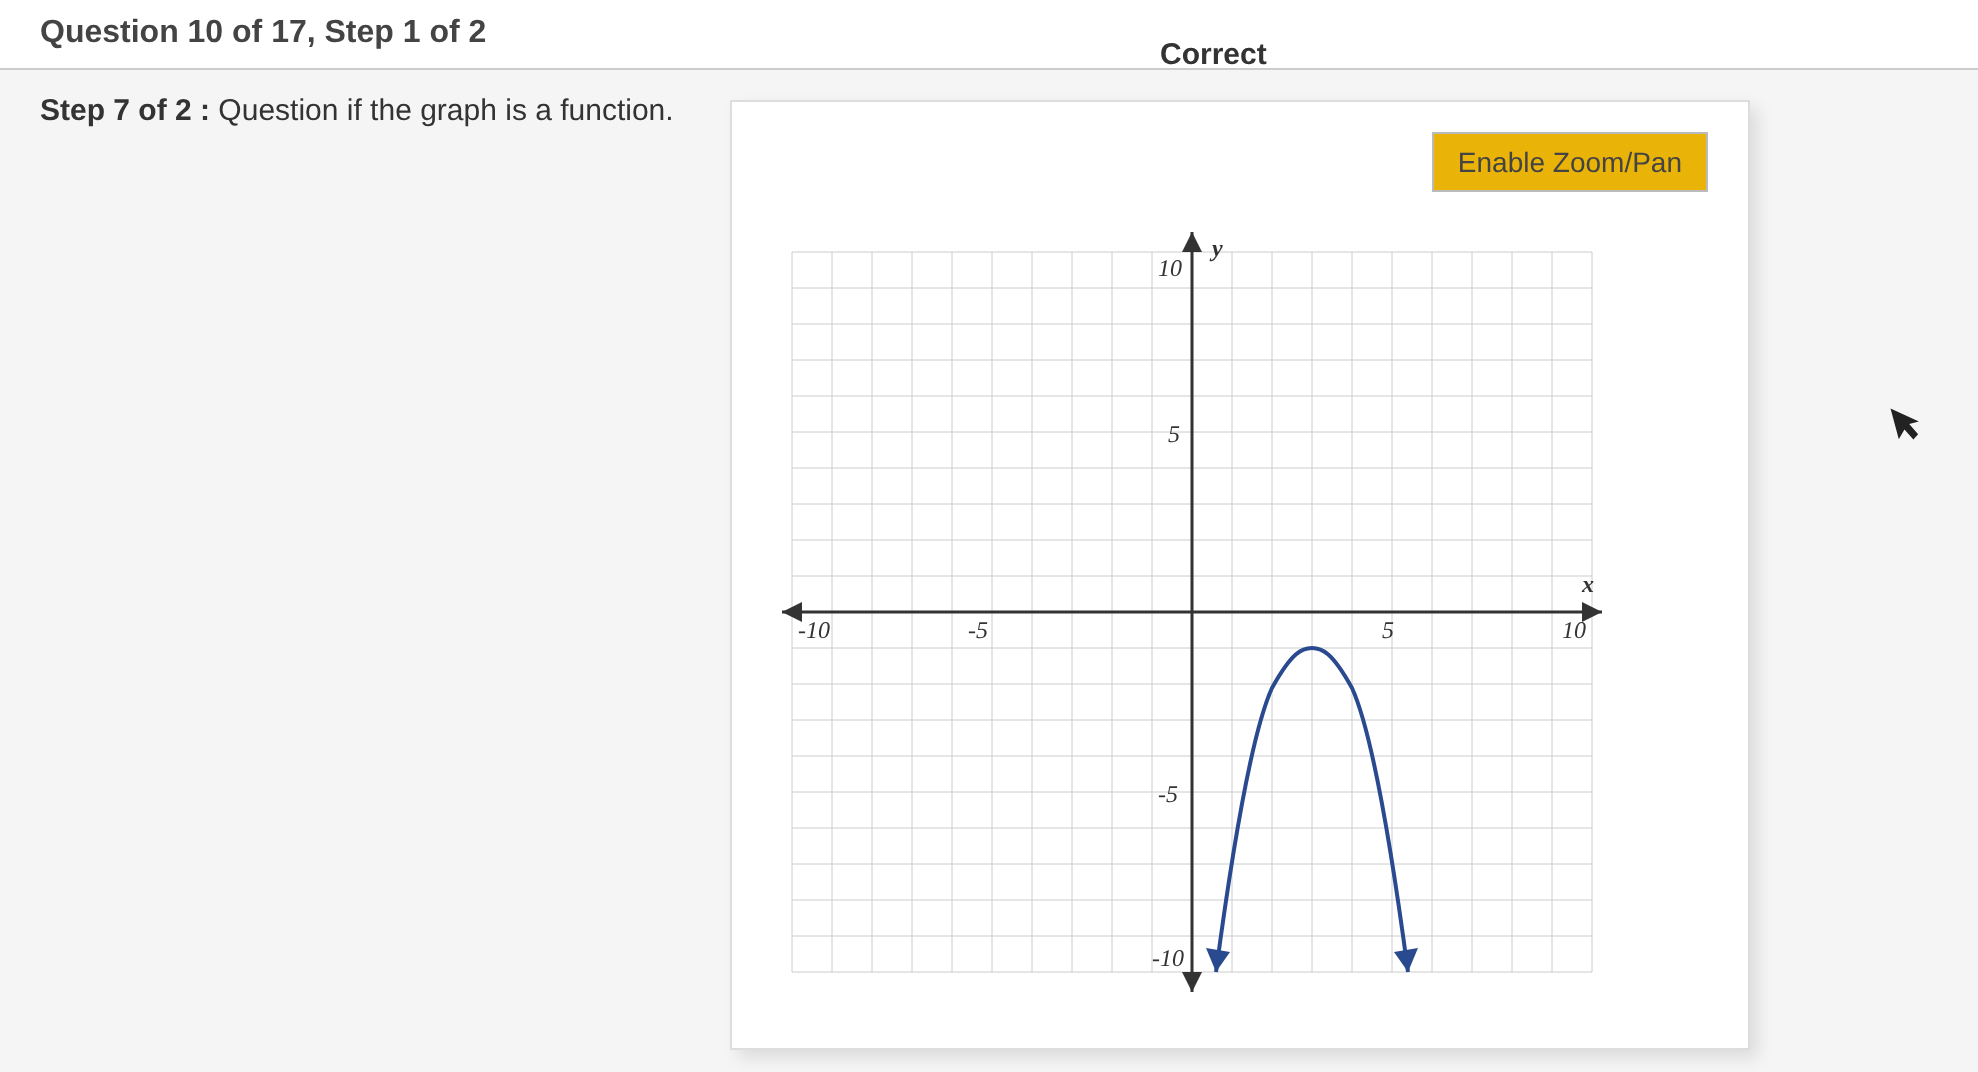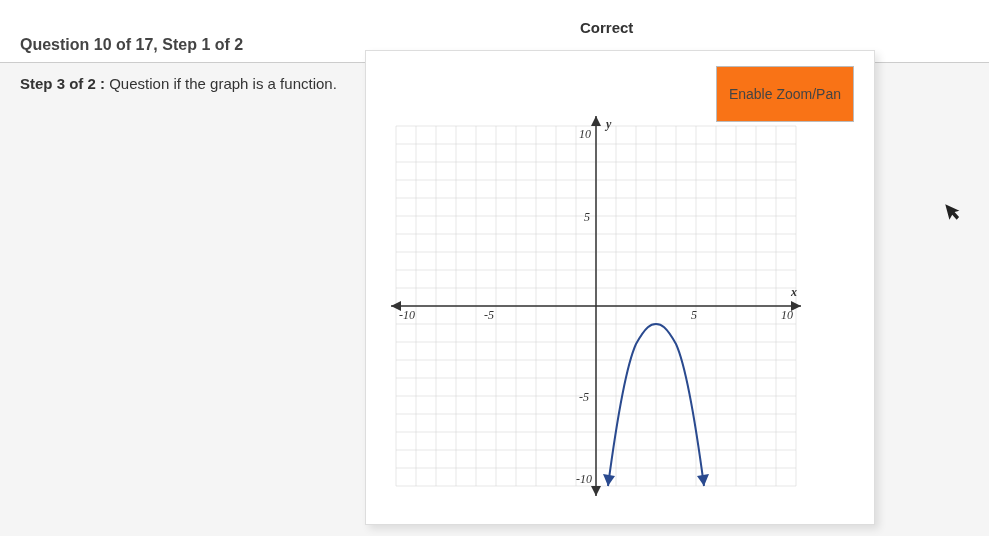--- a/index.html
+++ b/index.html
@@ -14,21 +14,20 @@
       display: flex;
       align-items: center;
       padding: 8px 20px;
       background: #fff;
       border-bottom: 1px solid #ccc;
     }
     .question-title {
       font-weight: bold;
       font-size: 16px;
       color: #444;
-      margin-top: 28px;
     }
     .correct-label {
       position: absolute;
       left: 580px;
       top: 19px;
       font-size: 15px;
       font-weight: bold;
       color: #333;
     }
     .step-label {
@@ -44,23 +43,23 @@
       width: 510px;
       height: 475px;
       background: #fff;
       border: 1px solid #ddd;
       box-shadow: 4px 4px 8px rgba(0,0,0,0.1);
     }
     .zoom-btn {
       position: absolute;
       right: 20px;
       top: 15px;
-      padding: 19px 12px;
+      padding: 6px 12px;
       border: 1px solid #bbb;
-      background: #f97316;
+      background: #eab308;
       font-size: 14px;
       color: #444;
       cursor: pointer;
     }
     .plot-area {
       position: absolute;
       left: 25px;
       top: 65px;
       width: 410px;
       height: 380px;
@@ -80,21 +79,21 @@
   </style>
 </head>
 <body>
 
 <div class="header-bar">
   <div class="question-title">Question 10 of 17, Step 1 of 2</div>
 </div>
 <div class="correct-label">Correct</div>
 
 <div class="step-label">
-  <span class="step-bold">Step 3 of 2 :</span><span> Question if the graph is a function.</span>
+  <span class="step-bold">Step 7 of 2 :</span><span> Question if the graph is a function.</span>
 </div>
 
 <div class="graph-container">
   <button class="zoom-btn">Enable Zoom/Pan</button>
 
   <div class="plot-area">
     <svg width="410" height="380" viewBox="0 0 410 380">
 
       <g class="grid">
 

